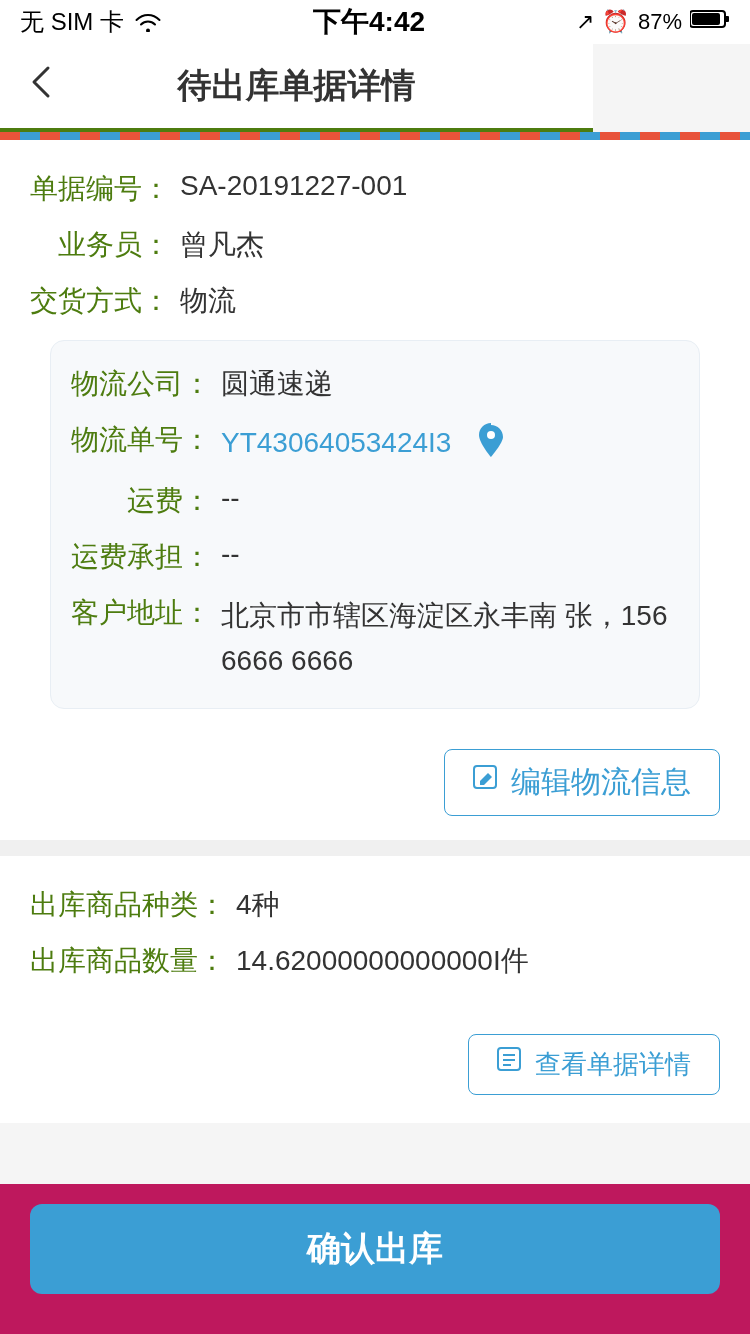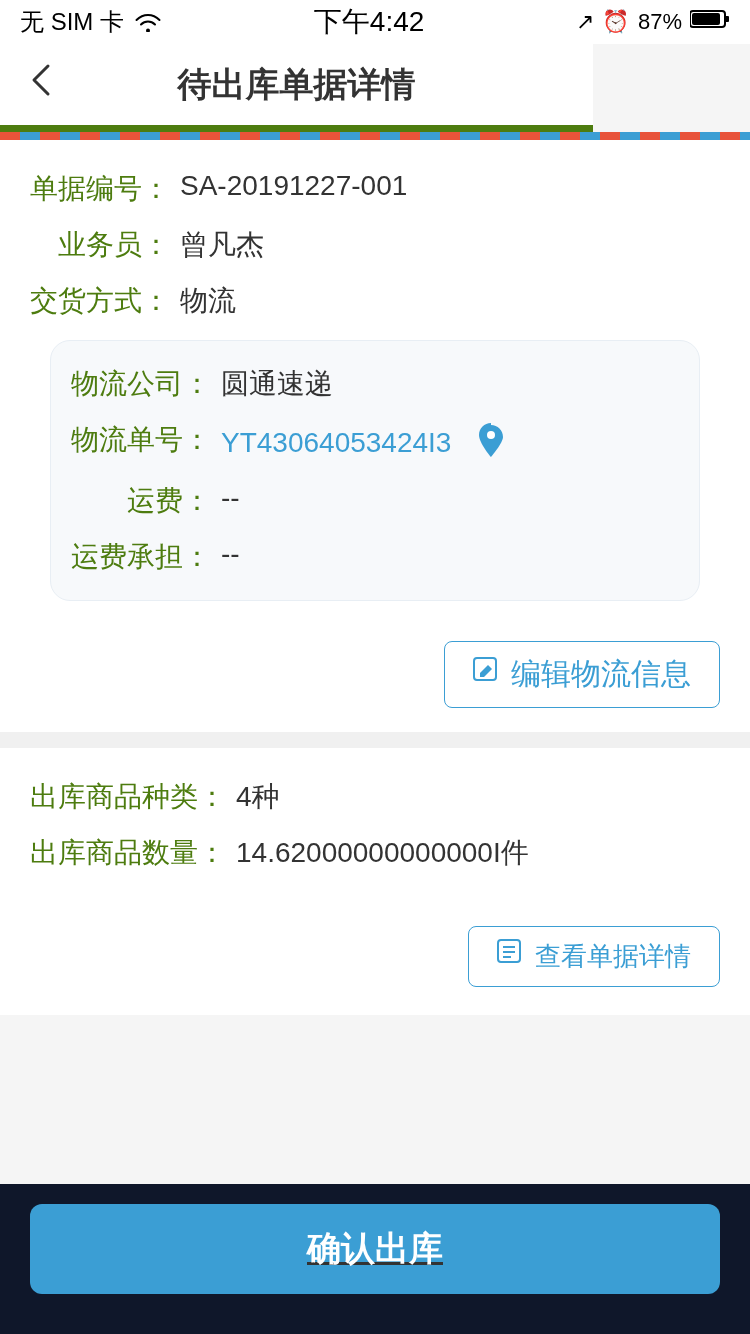--- a/index.html
+++ b/index.html
@@ -28,41 +28,41 @@
     }
     .status-left {
       display: flex;
       align-items: flex-end;
       gap: 10px;
       font-size: 24px;
       color: #000;
     }
     .status-center {
       font-size: 28px;
-      font-weight: 400;
+      font-weight: 700;
       color: #000;
     }
     .status-right {
       display: flex;
       align-items: center;
       gap: 8px;
       font-size: 22px;
       color: #000;
     }
 
     
     .nav-bar {
       width: 593px;
       height: 88px;
       background: #fff;
       display: flex;
       align-items: center;
       justify-content: center;
       position: relative;
-      border-bottom: 7px solid #4d7c0f;
+      border-bottom: 4px solid #4d7c0f;
       text-align: right;
     }
     .nav-back {
       position: absolute;
       left: 30px;
       font-size: 36px;
       color: #333;
       cursor: pointer;
     }
     .nav-title {
@@ -130,21 +130,21 @@
     }
     .info-value {
       color: #333;
       margin-left: 10px;
       flex: 1;
     }
 
     
     .logistics-card {
       background: #f7f9fb;
-      border-radius: 20px;
+      border-radius: 14px;
       margin: 20px 20px 0 20px;
       padding: 24px 20px;
       border: 1px solid #e8eef4;
     }
     .logistics-card .info-row:last-child {
       margin-bottom: 0;
     }
     .logistics-value-link {
       color: #3b9ed4;
       display: flex;
@@ -214,23 +214,22 @@
       background: #f5f5f5;
       min-height: 200px;
     }
 
     
     .confirm-btn-bar {
       position: fixed;
       bottom: 0;
       left: 0;
       width: 750px;
-      background: #0f172a;
+      background: #be185d;
       padding: 20px 30px 40px 30px;
-      text-decoration: underline;
     }
     .confirm-btn {
       width: 100%;
       height: 90px;
       background: #3b9ed4;
       border-radius: 12px;
       border: none;
       color: #fff;
       font-size: 34px;
       font-weight: 600;
@@ -319,20 +318,24 @@
         </span>
       </div>
       <div class="info-row">
         <span class="info-label">运费：</span>
         <span class="info-value">--</span>
       </div>
       <div class="info-row">
         <span class="info-label">运费承担：</span>
         <span class="info-value">--</span>
       </div>
+      <div class="info-row">
+        <span class="info-label">客户地址：</span>
+        <span class="info-value address-value">北京市市辖区海淀区永丰南  张，156 6666 6666</span>
+      </div>
     </div>
   </div>
 
   <div class="edit-btn-row">
     <button class="edit-btn">
       <span>
         <svg width="28" height="28" viewBox="0 0 28 28" fill="none">
           <rect x="1" y="1" width="22" height="22" rx="3" stroke="#3b9ed4" stroke-width="2" fill="none"></rect>
           <path d="M7 16l8-8 4 4-8 8H7v-4z" fill="#3b9ed4"></path>
         </svg>

